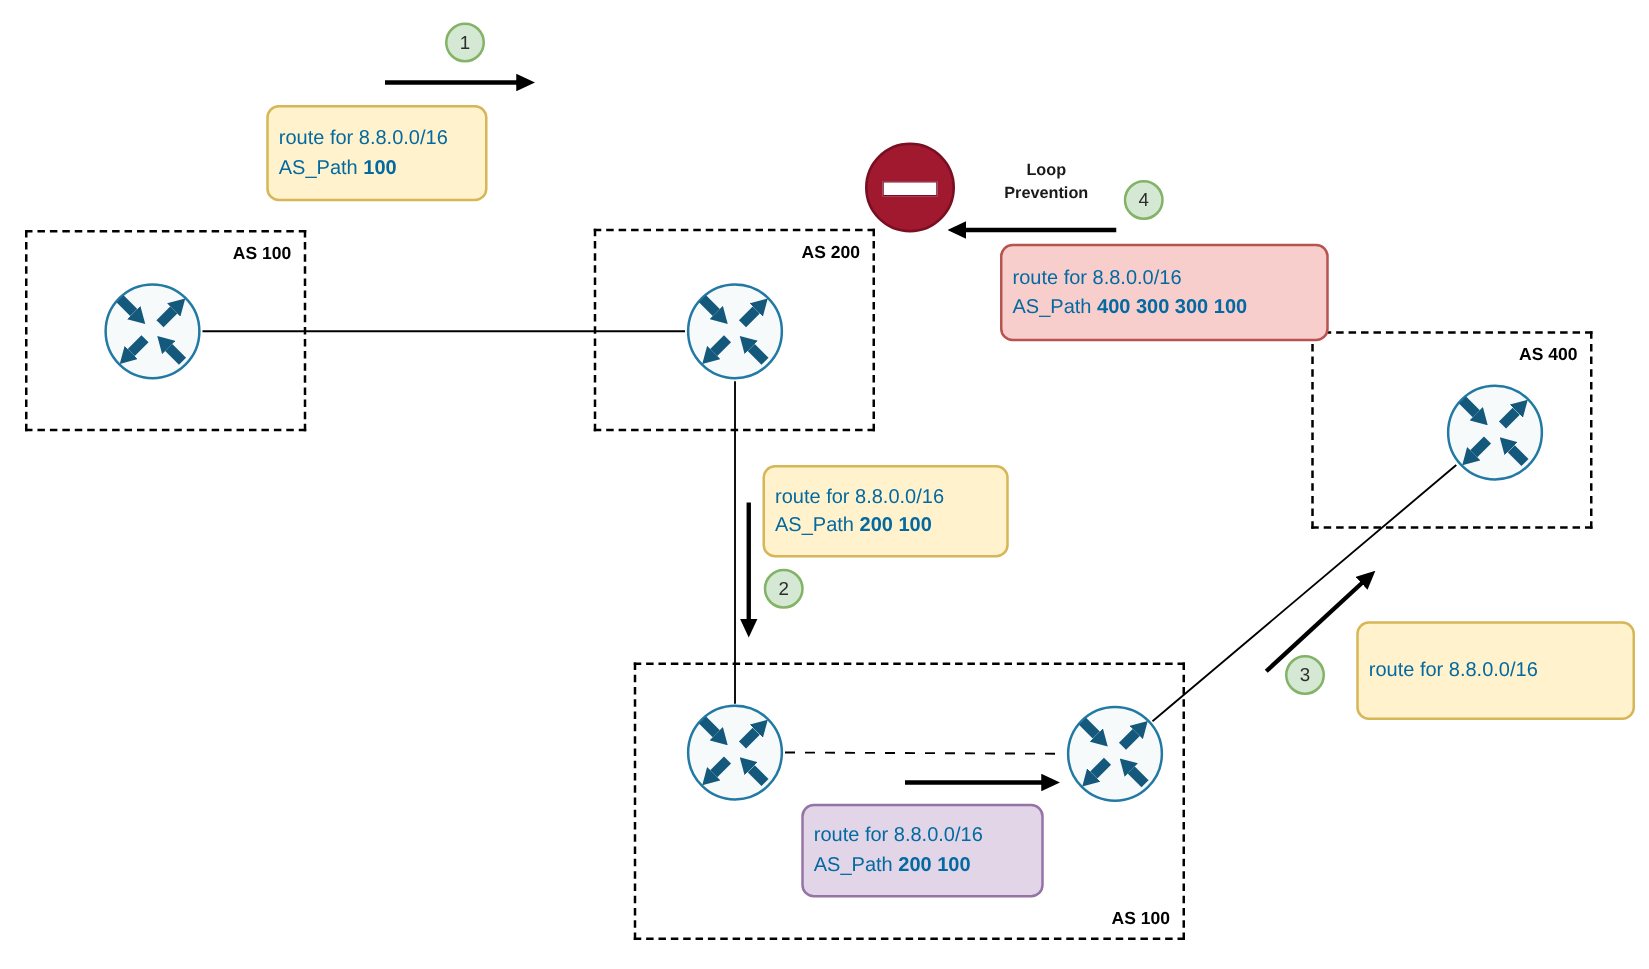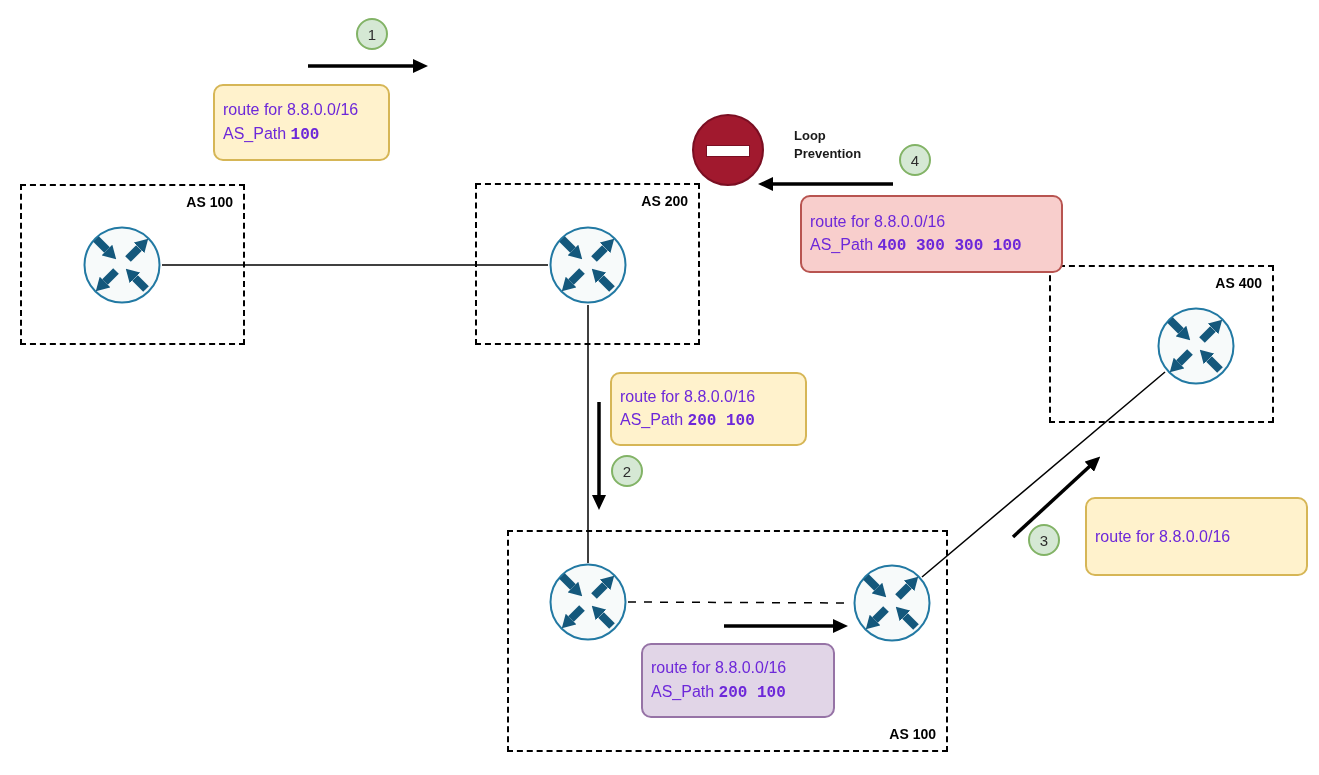--- a/index.html
+++ b/index.html
@@ -49,24 +49,24 @@
   .note {
     position: absolute;
     border-radius: 10px;
     border: 2px solid;
     padding: 0 8px;
     display: flex;
     flex-direction: column;
     justify-content: center;
     font-size: 16px;
     line-height: 1.45;
-    color: #6d28d9;
+    color: #0369a1;
     white-space: nowrap;
   }
-  .note .b { font-weight: bold; font-family: Liberation Mono, monospace; }
+  .note .b { font-weight: bold; }
   .note.yellow { background: #FFF2CC; border-color: #D6B656; }
   .note.red    { background: #F8CECC; border-color: #B85450; }
   .note.purple { background: #E1D5E7; border-color: #9673A6; }
 
   
   .badge {
     position: absolute;
     width: 32px; height: 32px;
     border-radius: 50%;
     background: #D5E8D4;
@@ -92,20 +92,21 @@
     left: 12px; top: 29px;
     width: 44px; height: 12px;
     background: #ffffff;
     border: 1px solid #7A0E22;
   }
 
   .loop-label {
     position: absolute;
     left: 794px; top: 127px;
     width: 86px;
+    text-align: center;
     font-size: 13px;
     font-weight: bold;
     color: #1a1a1a;
     line-height: 1.35;
   }
 
   .hidden-defs { position: absolute; width: 0; height: 0; overflow: hidden; }
 </style>
 </head>
 <body>

